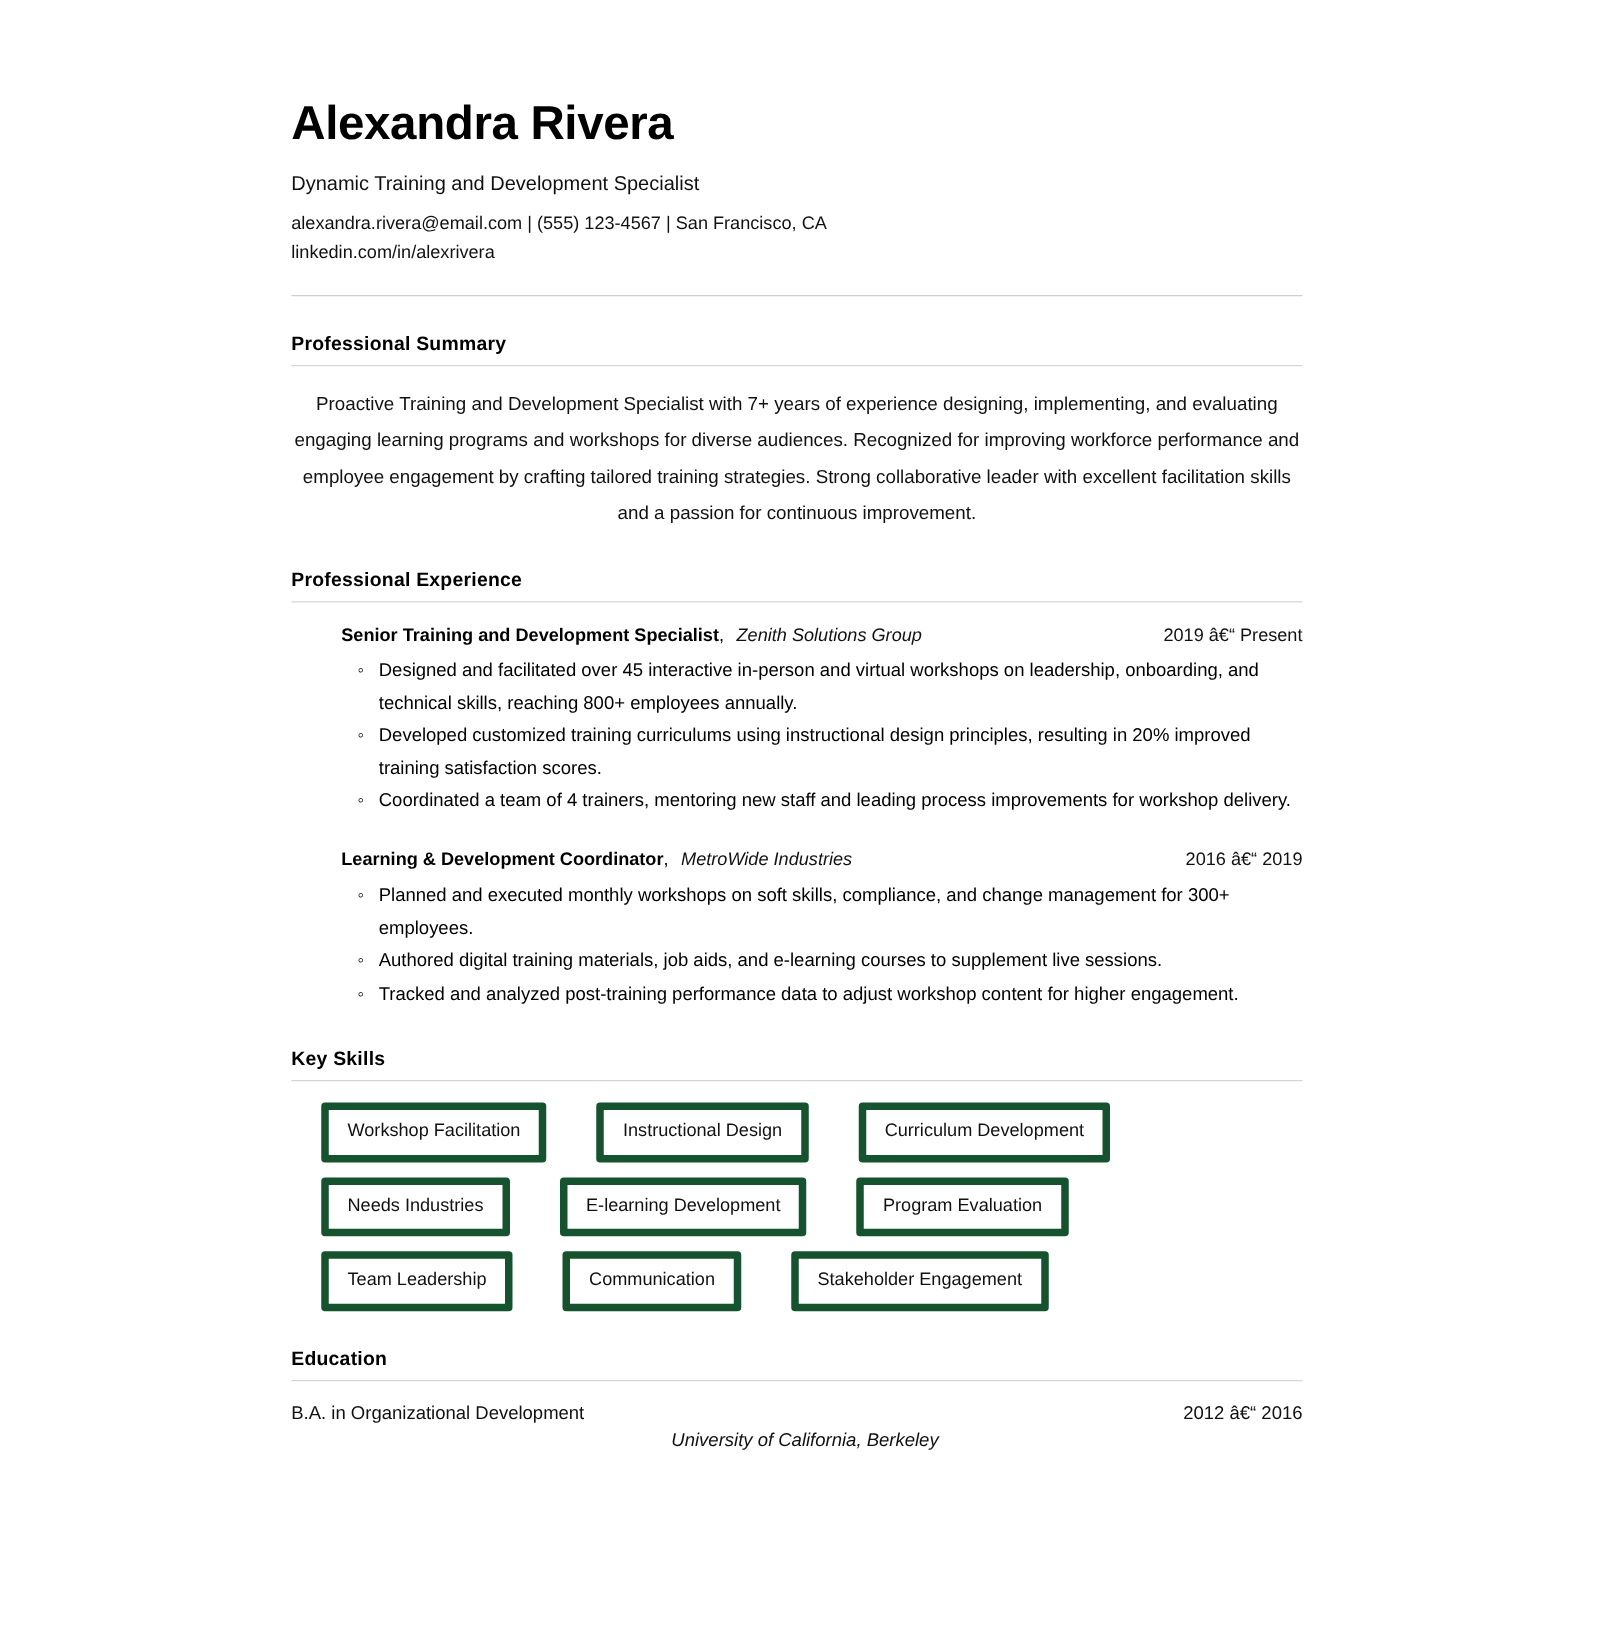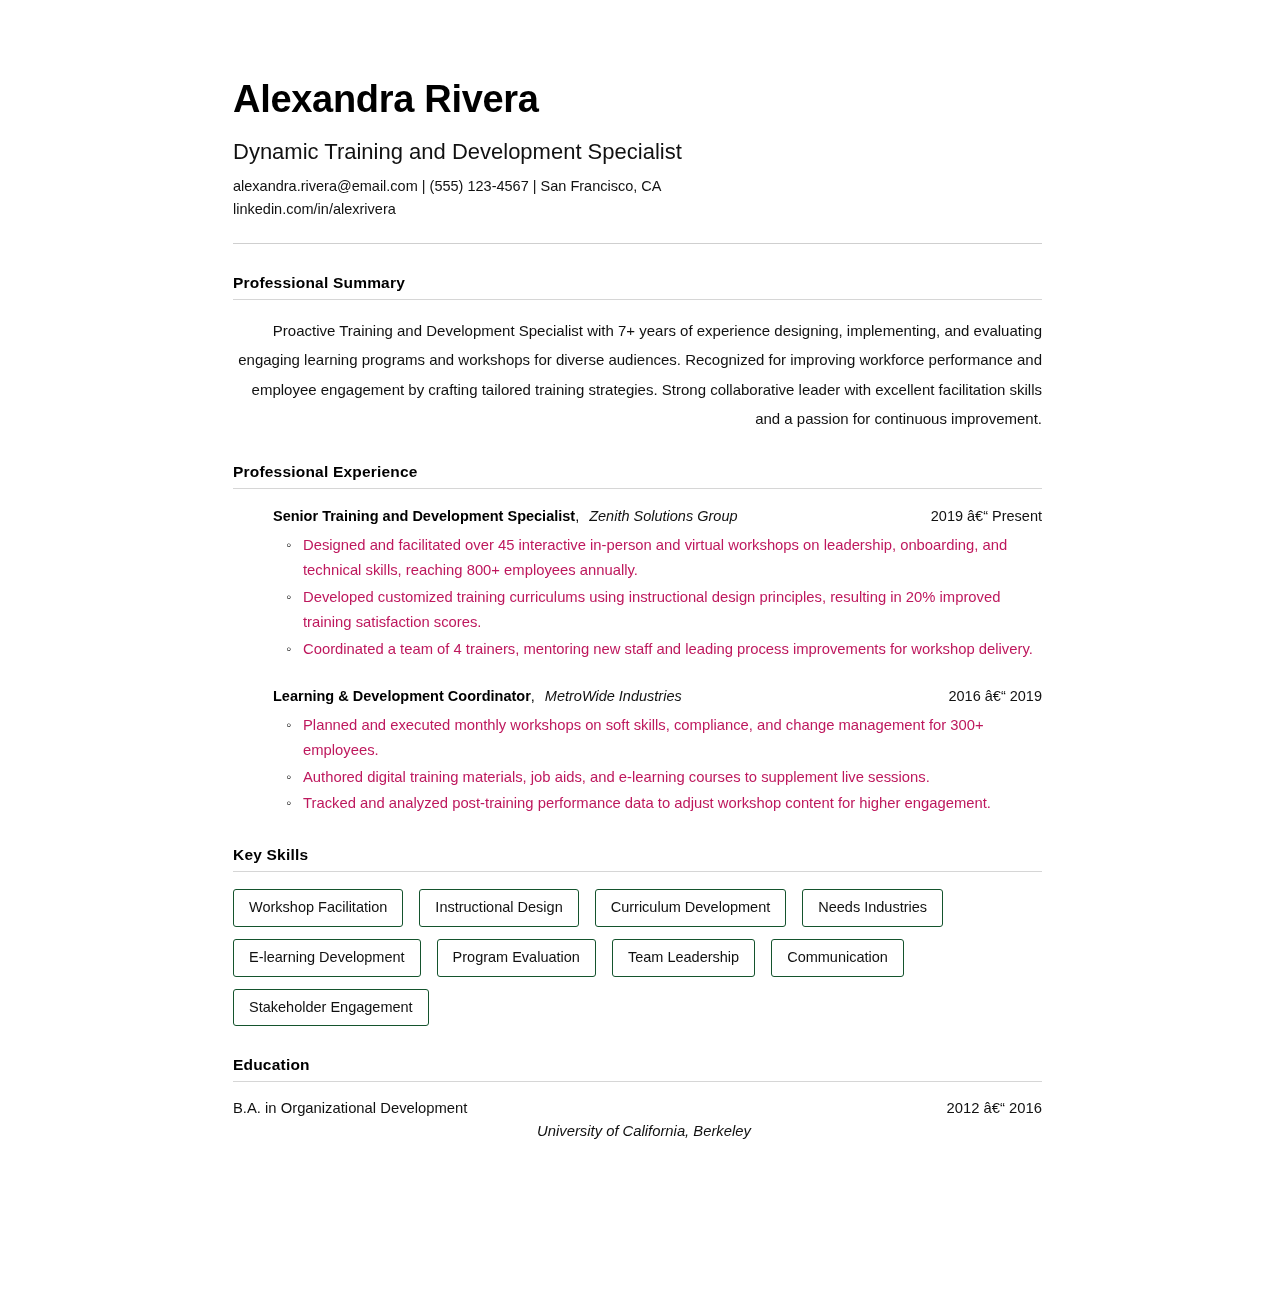--- a/index.html
+++ b/index.html
@@ -31,21 +31,21 @@
   
   .name {
     font-size: 38px;
     font-weight: bold;
     line-height: 1.15;
     letter-spacing: -0.3px;
     margin: 0 0 8px 0;
     color: #000;
   }
   .headline {
-    font-size: 22px;
+    font-size: 16px;
     font-weight: normal;
     line-height: 1.25;
     margin: 16px 0 10px 0;
     color: #111;
   }
   .contact-line {
     font-size: 14.5px;
     line-height: 1.58;
     color: #111;
   }
@@ -73,21 +73,21 @@
     margin: 0;
     height: 0;
   }
 
   
   .summary-text {
     font-size: 15px;
     line-height: 1.95;
     margin: 16px 0 0 0;
     color: #111;
-    text-align: right;
+    text-align: center;
   }
 
   
   .job {
     margin-top: 17px;
     margin-left: 40px;
   }
   .job + .job {
     margin-top: 24px;
   }
@@ -125,21 +125,21 @@
   .bullets {
     list-style: none;
     margin: 5px 0 0 0;
     padding: 0;
   }
   .bullets li {
     position: relative;
     padding-left: 30px;
     font-size: 14.8px;
     line-height: 1.72;
-    color: #be185d;
+    color: #000000;
     margin-bottom: 1px;
   }
   .bullets li::before {
     content: "\25E6";
     position: absolute;
     left: 13px;
     top: 0;
     font-size: 14.8px;
     line-height: 1.72;
     color: #111;
@@ -147,28 +147,29 @@
 
   
   .skills-wrap {
     margin-top: 17px;
     display: flex;
     flex-wrap: wrap;
     gap: 12px 16px;
     max-width: 790px;
   }
   .skill-chip {
-    border: 1px solid #14532d;
+    border: 6px solid #14532d;
     border-radius: 3px;
     background: #ffffff;
     padding: 9px 15px 10px 15px;
     font-size: 14.5px;
     line-height: 1.15;
     color: #111;
     white-space: nowrap;
+    margin-left: 24px;
   }
 
   
   .edu-entry {
     margin-top: 16px;
     text-align: center;
   }
   .edu-head {
     display: flex;
     align-items: baseline;

